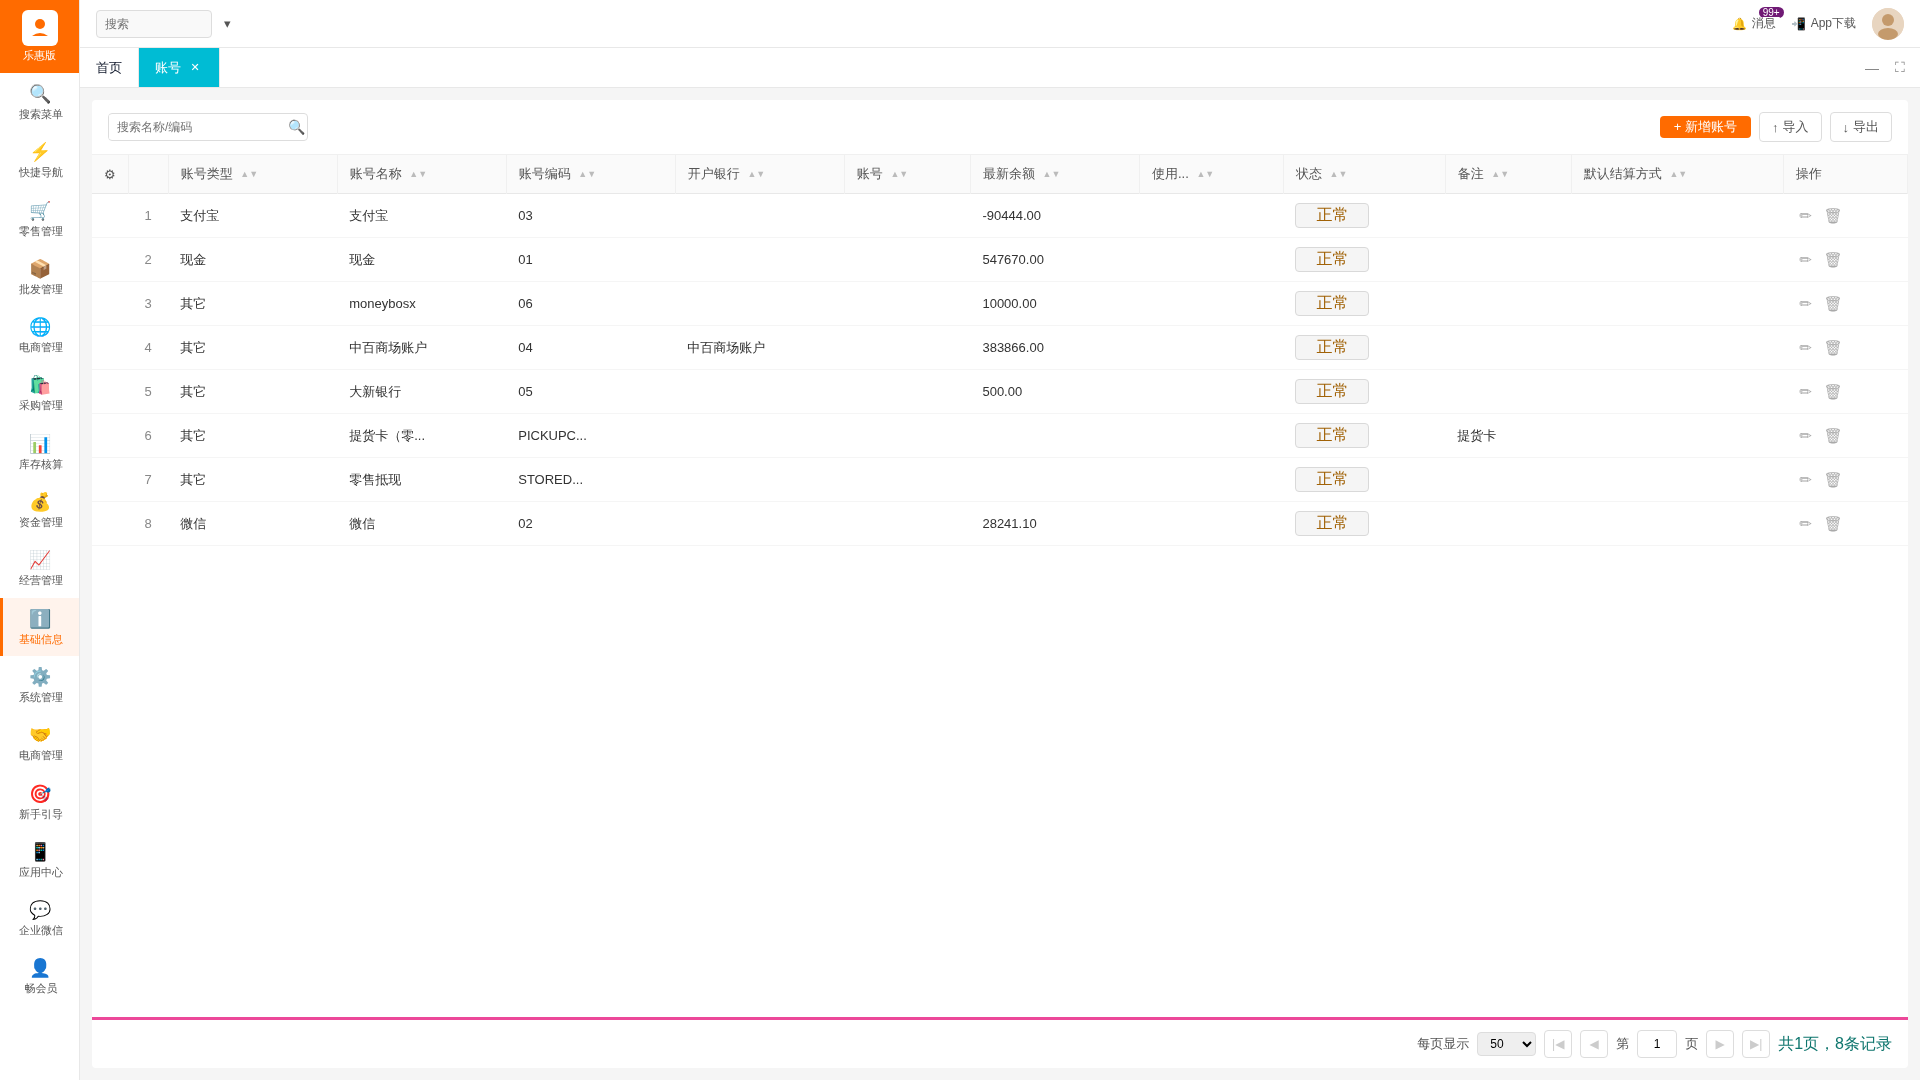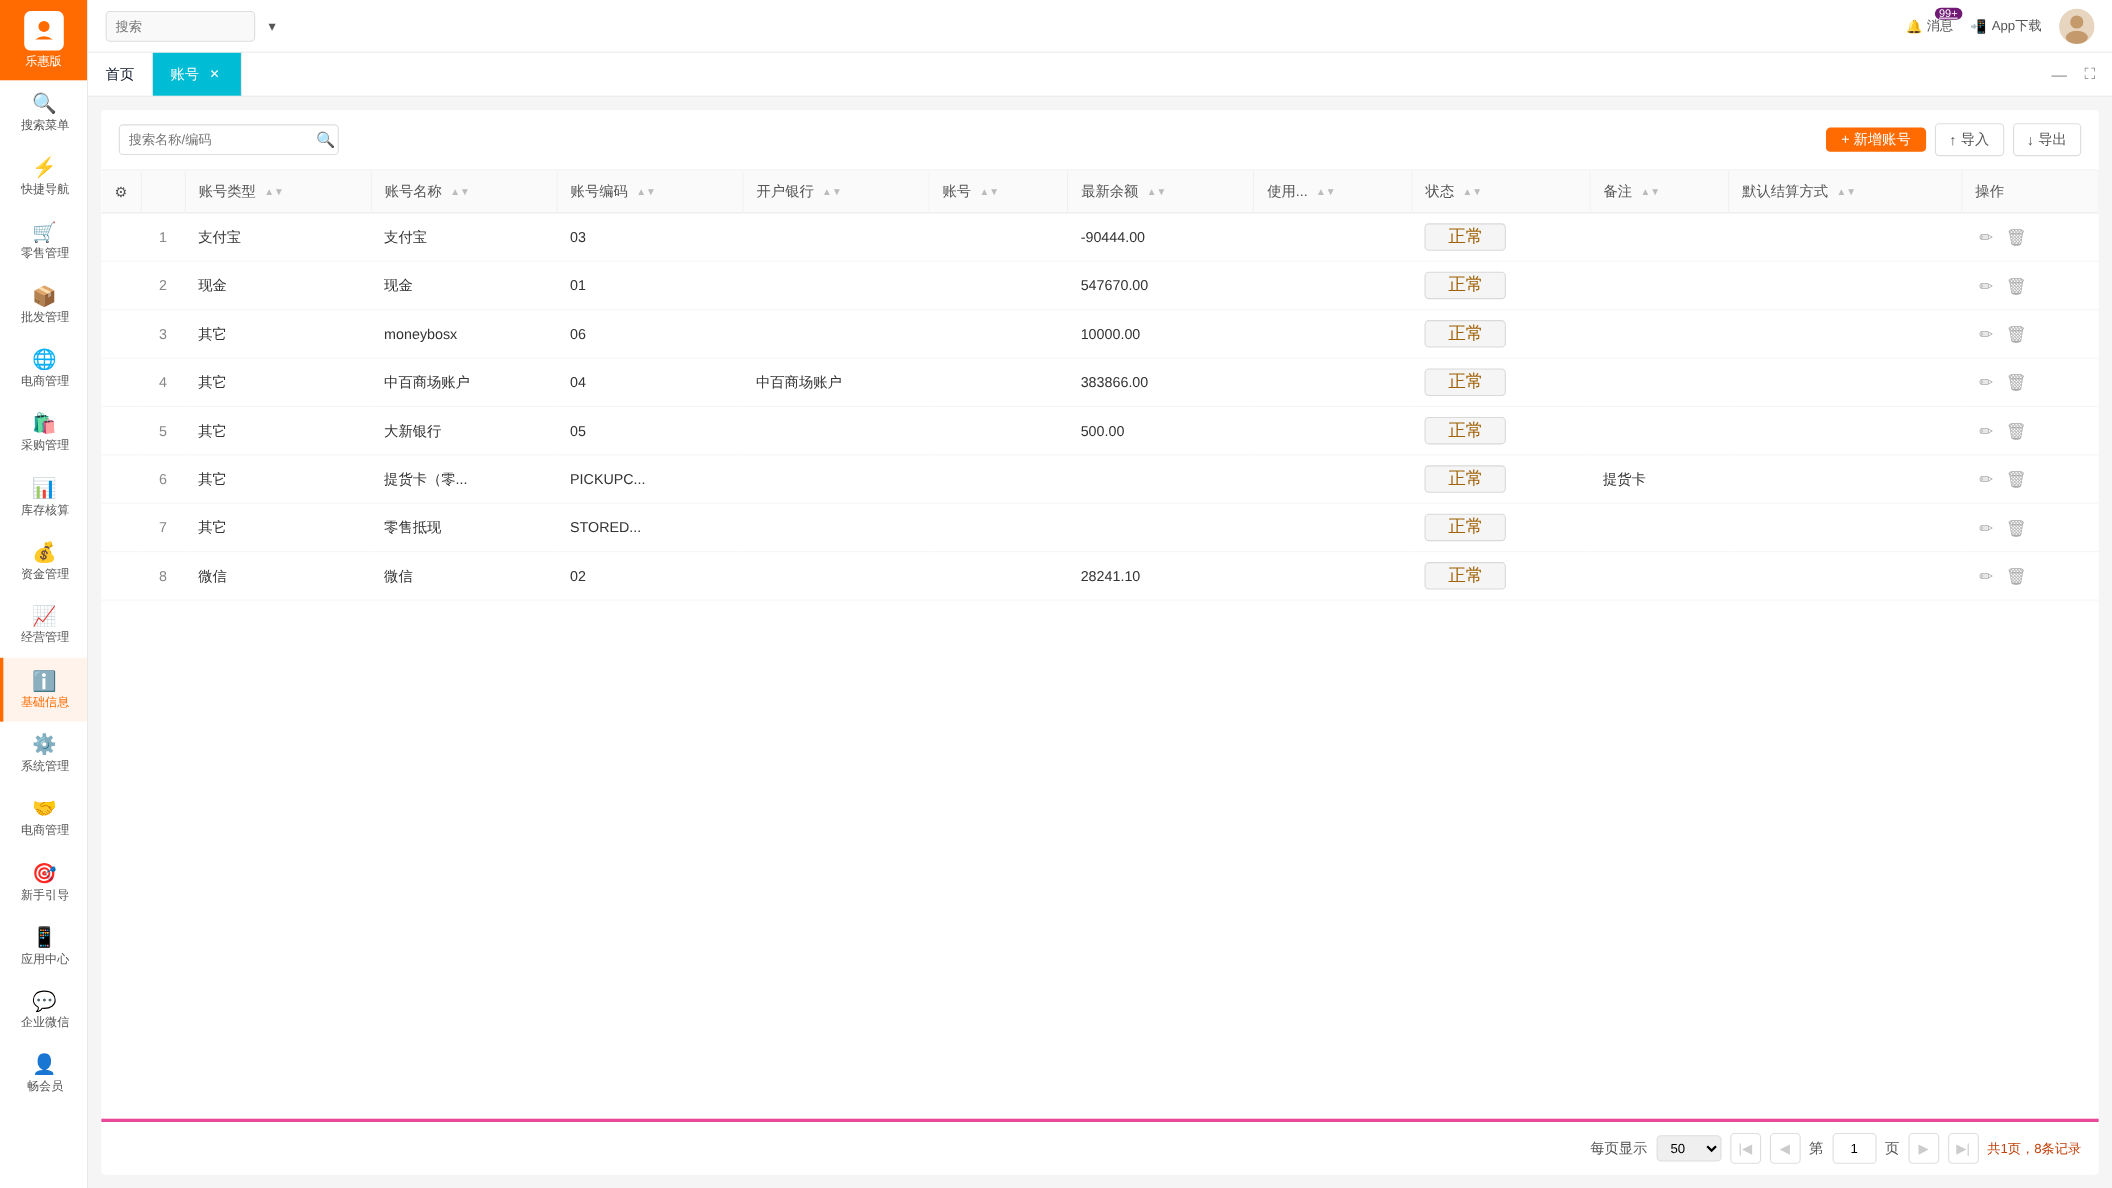--- a/index.html
+++ b/index.html
@@ -79,21 +79,21 @@
       border-bottom: 1px solid #e8e8e8;
       justify-content: space-between;
       flex-shrink: 0;
     }
     .topbar-left {
       display: flex;
       align-items: center;
       gap: 12px;
     }
     .topbar-search {
-      width: 136px;
+      width: 116px;
       height: 28px;
       border: 1px solid #ddd;
       border-radius: 4px;
       padding: 0 8px;
       font-size: 12px;
       background: #f9f9f9;
     }
     .topbar-dropdown {
       display: flex;
       align-items: center;
@@ -377,21 +377,21 @@
     }
     .page-btn.disabled { color: #ccc; cursor: default; }
     .page-input {
       width: 40px;
       height: 28px;
       border: 1px solid #ddd;
       border-radius: 4px;
       text-align: center;
       font-size: 12px;
     }
-    .total-info { color: #c2410c; font-size: 12px; }
+    .total-info { color: #0f766e; font-size: 16px; }
   </style>
 </head>
 <body>
 
 <div class="sidebar">
   <div class="sidebar-logo">
     <div class="logo-icon">
       <svg width="24" height="24" viewBox="0 0 24 24">
         <circle cx="12" cy="8" r="5" fill="#ff6b00"></circle>
         <path d="M4 20 Q12 14 20 20" fill="#ff6b00"></path>

